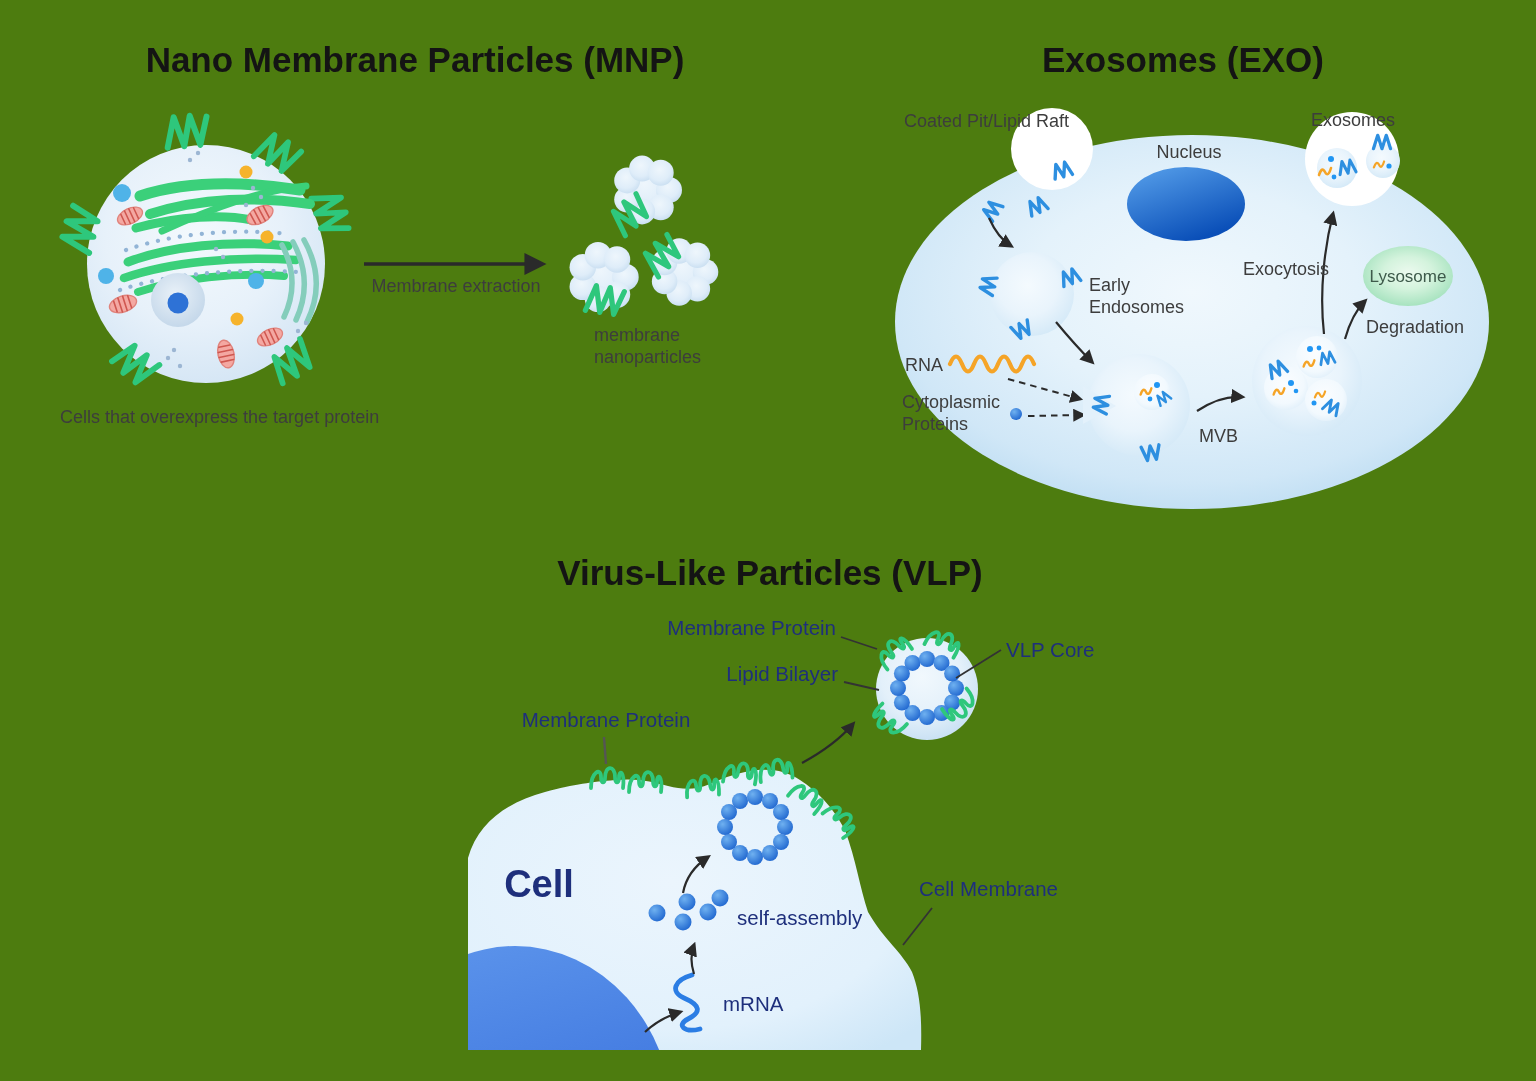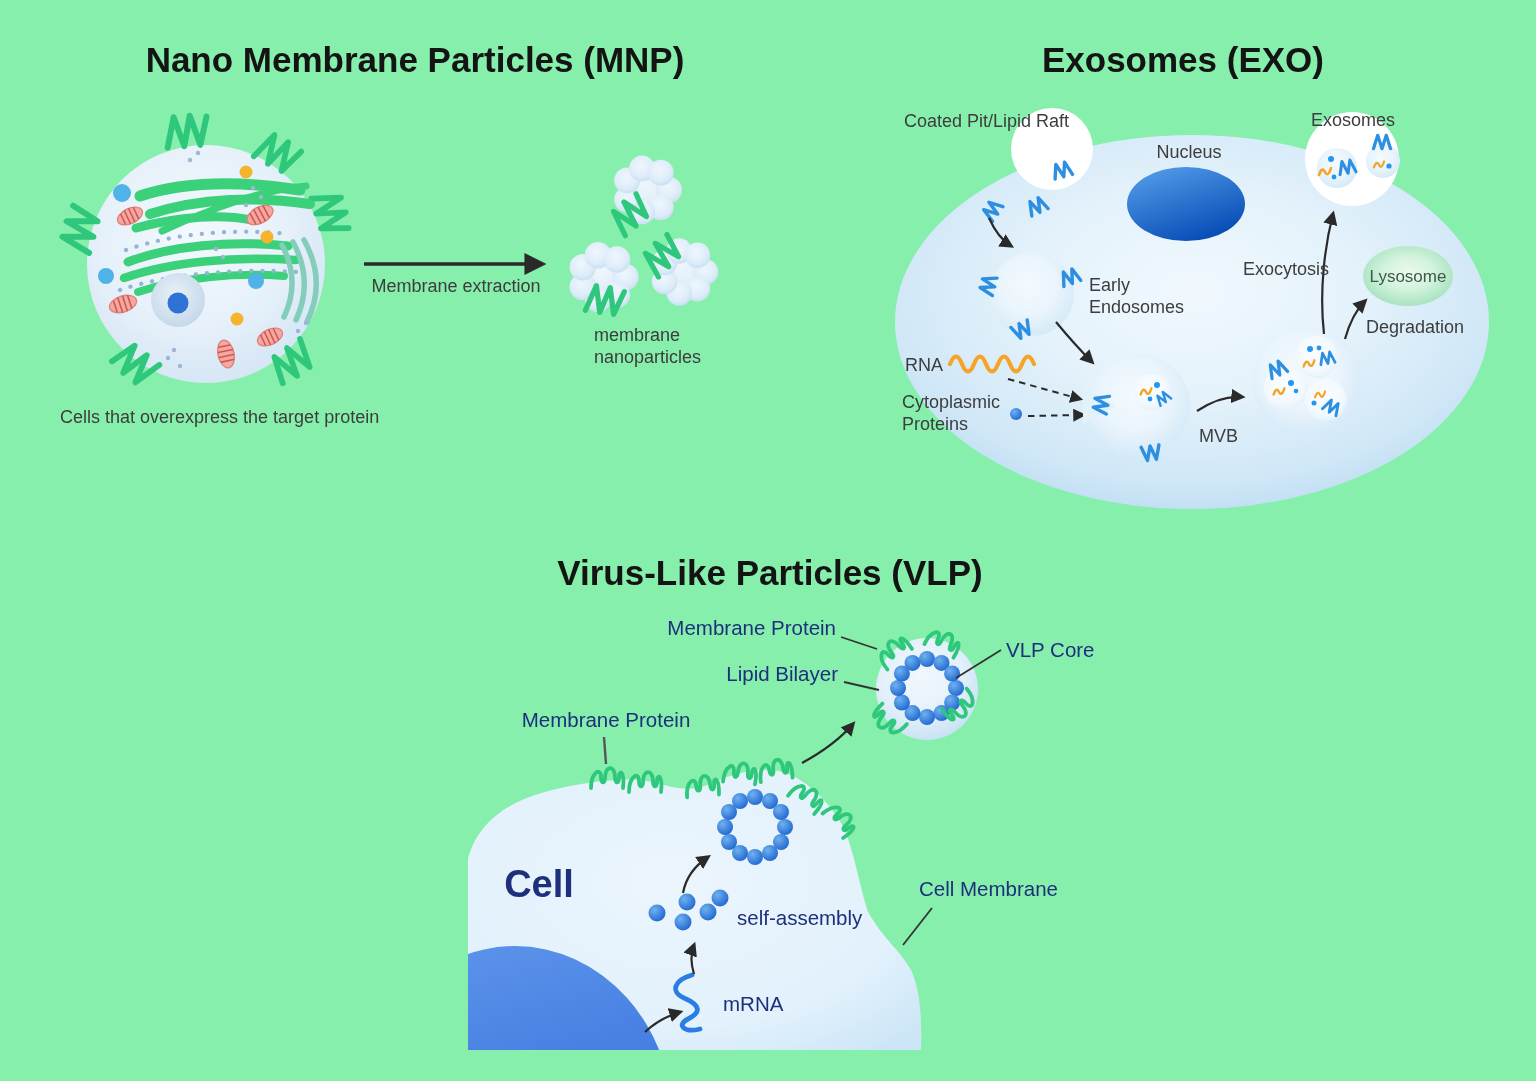--- a/index.html
+++ b/index.html
@@ -1,16 +1,16 @@
 <!DOCTYPE html>
 <html><head>
 <meta charset="utf-8">
 <style>
   html,body{margin:0;padding:0;background:#ffffff;}
-  .canvas{width:1536px;height:1081px;position:relative;background:#86efac;overflow:hidden;}
+  .canvas{width:1536px;height:1081px;position:relative;background:#4d7c0f;overflow:hidden;}
   svg{display:block;}
   text{font-family:"Liberation Sans","DejaVu Sans",sans-serif;}
   .title{font-size:35px;font-weight:700;fill:#141414;}
   .lbl{font-size:18px;fill:#3d3d3d;}
   .lbl-s{font-size:17px;fill:#3e5a4b;}
   .navy{font-size:20.5px;fill:#1e2f7c;}
   .navy-big{font-size:38px;font-weight:600;fill:#1e2f7c;}
 </style>
 </head>
 <body>

